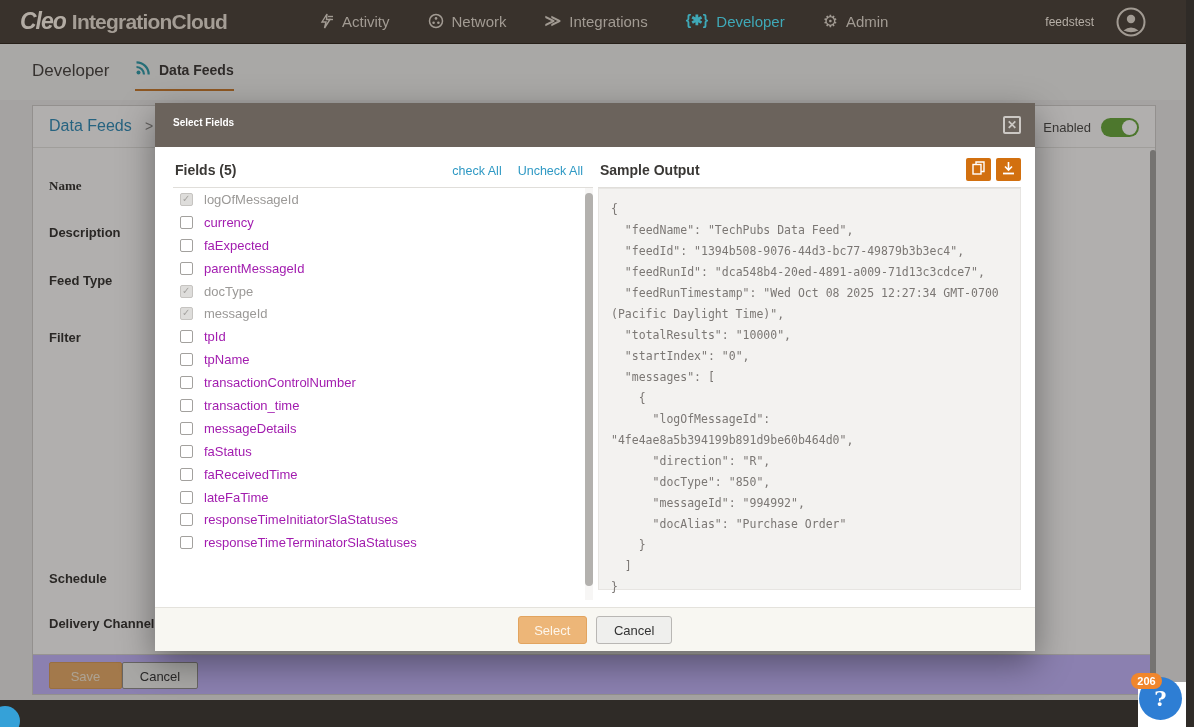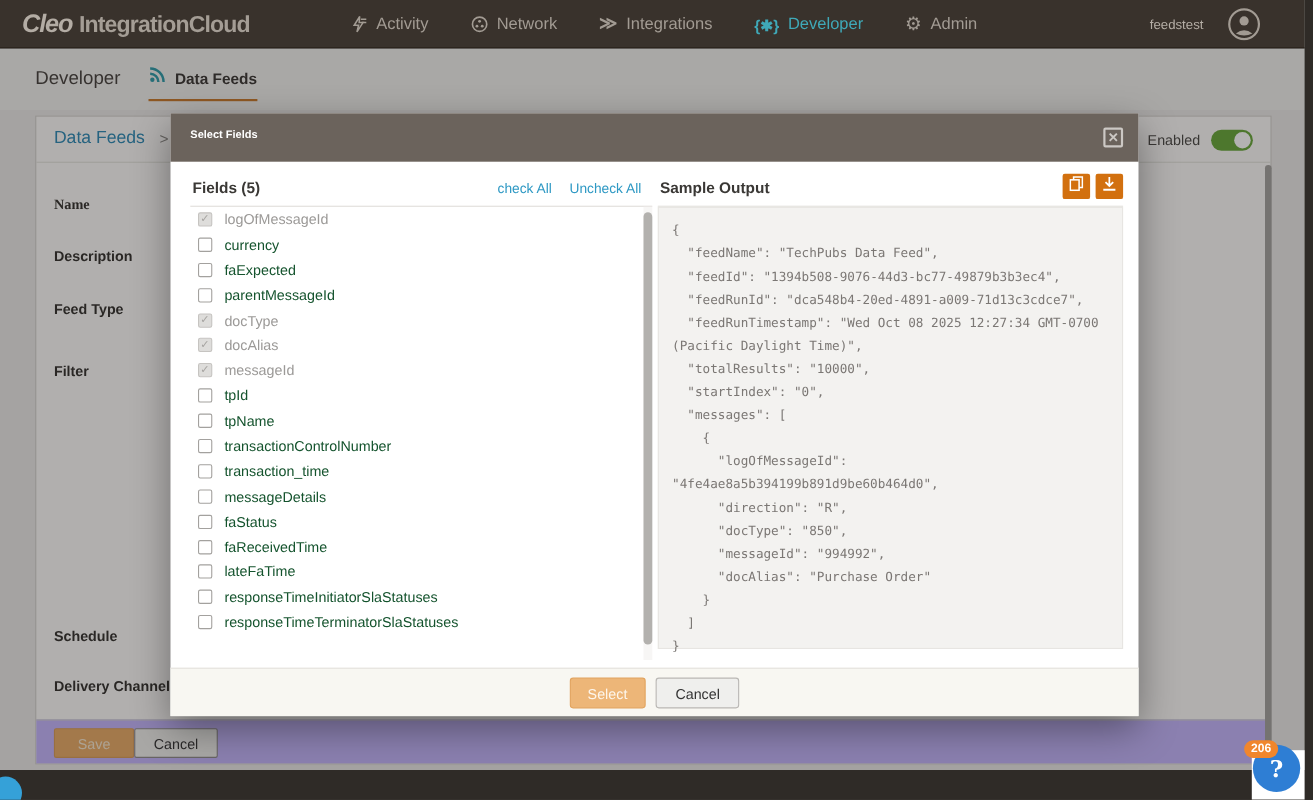--- a/index.html
+++ b/index.html
@@ -6,21 +6,21 @@
   body { background:#1f1c19; font-family:"Liberation Sans", sans-serif; }
   .frame { position:relative; width:1194px; height:727px; background:#2f2b27; overflow:hidden; }
   .app { position:absolute; left:0; top:0; width:1186px; height:700px; background:#ebe9e7; }
 
   
   .topnav { position:absolute; left:0; top:0; width:100%; height:44px; background:#39322c; border-bottom:1px solid #272019; display:flex; align-items:center; z-index:30; }
   .brand { display:flex; align-items:baseline; gap:6px; margin-left:20px; }
   .brand-italic { font-style:italic; font-weight:bold; font-size:23px; color:#b3aca4; letter-spacing:-1px; }
   .brand-rest { font-weight:bold; font-size:21px; color:#a49d95; letter-spacing:-0.8px; }
   .navmenu { position:absolute; left:318px; display:flex; gap:38px; align-items:center; }
-  .navitem { display:flex; align-items:flex-end; gap:8px; color:#a29b93; font-size:15px; cursor:pointer; }
+  .navitem { display:flex; align-items:flex-start; gap:8px; color:#a29b93; font-size:15px; cursor:pointer; }
   .navitem svg { display:block; }
   .navitem .glyph { font-size:16px; line-height:1; }
   .navitem.active { color:#3fa9b8; }
   .nav-user { position:absolute; right:92px; color:#b5aea6; font-size:12px; }
   .nav-avatar { position:absolute; right:40px; top:7px; width:30px; height:30px; }
 
   
   .crumbrow { position:absolute; left:0; top:44px; width:1186px; height:56px; background:#f1f0ee; }
   .crumb-section { position:absolute; left:32px; top:17px; font-size:17px; color:#45413d; }
   .crumb-tab { position:absolute; left:135px; top:16px; display:flex; align-items:center; gap:8px; padding-bottom:9px; border-bottom:2px solid #c87a2b; cursor:pointer; }
@@ -56,21 +56,21 @@
   .fields-head { position:absolute; left:18px; top:55px; width:420px; height:30px; border-bottom:1px solid #e0deda; }
   .fields-title { position:absolute; left:2px; top:4px; }
   .fields-links { position:absolute; right:10px; top:6px; display:flex; gap:16px; }
   .link { font-size:12.5px; color:#2f99c4; cursor:pointer; }
 
   .fields-list { position:absolute; left:18px; top:85px; width:412px; height:412px; overflow:hidden;text-align:center; }
   .field-row { display:flex; align-items:center; height:22.9px; padding-left:7px; cursor:pointer; }
   .cb { width:13px; height:13px; border-radius:2px; border:1px solid #a3a19e; background:#fff; margin-right:11px; flex:0 0 13px; position:relative; }
   .cb.checked { background:#dedddb; border-color:#c6c4c1; }
   .cb.checked::after { content:"✓"; position:absolute; left:1px; top:-1px; font-size:10px; color:#a5a3a0; }
-  .field-label { font-size:13px; color:#14532d; }
+  .field-label { font-size:13px; color:#a21caf; }
   .field-label.dim { color:#9b9997; }
   .fields-scrollbar { position:absolute; left:430px; top:85px; width:8px; height:412px; background:#f7f6f5; }
   .fields-scroll-thumb { position:absolute; left:0; top:5px; width:8px; height:393px; border-radius:4px; background:#b3b1ae; }
 
   .sample-head { position:absolute; left:443px; top:55px; width:423px; height:30px; border-bottom:1px solid #e0deda; }
   .sample-title { position:absolute; left:2px; top:4px; }
   .sample-btns { position:absolute; right:0; top:0; display:flex; gap:5px; }
   .icon-btn { width:25px; height:23px; background:#d2700f; border-radius:2px; display:flex; align-items:center; justify-content:center; cursor:pointer; }
   .sample-body { position:absolute; left:443px; top:85px; width:423px; height:402px; background:#f3f2f0; border:1px solid #e7e5e2; }
   .sample-body pre { margin:10px 12px; font-family:"DejaVu Sans Mono", monospace; font-size:11.5px; line-height:21px; color:#7b7774; white-space:pre-wrap; word-break:break-word; }
@@ -213,24 +213,20 @@
             <span class="cb"></span>
             <span class="field-label">faExpected</span>
           </div>
           <div class="field-row">
             <span class="cb"></span>
             <span class="field-label">parentMessageId</span>
           </div>
           <div class="field-row">
             <span class="cb checked"></span>
             <span class="field-label dim">docType</span>
-          </div>
-          <div class="field-row">
-            <span class="cb checked"></span>
-            <span class="field-label dim">docAlias</span>
           </div>
           <div class="field-row">
             <span class="cb checked"></span>
             <span class="field-label dim">messageId</span>
           </div>
           <div class="field-row">
             <span class="cb"></span>
             <span class="field-label">tpId</span>
           </div>
           <div class="field-row">

